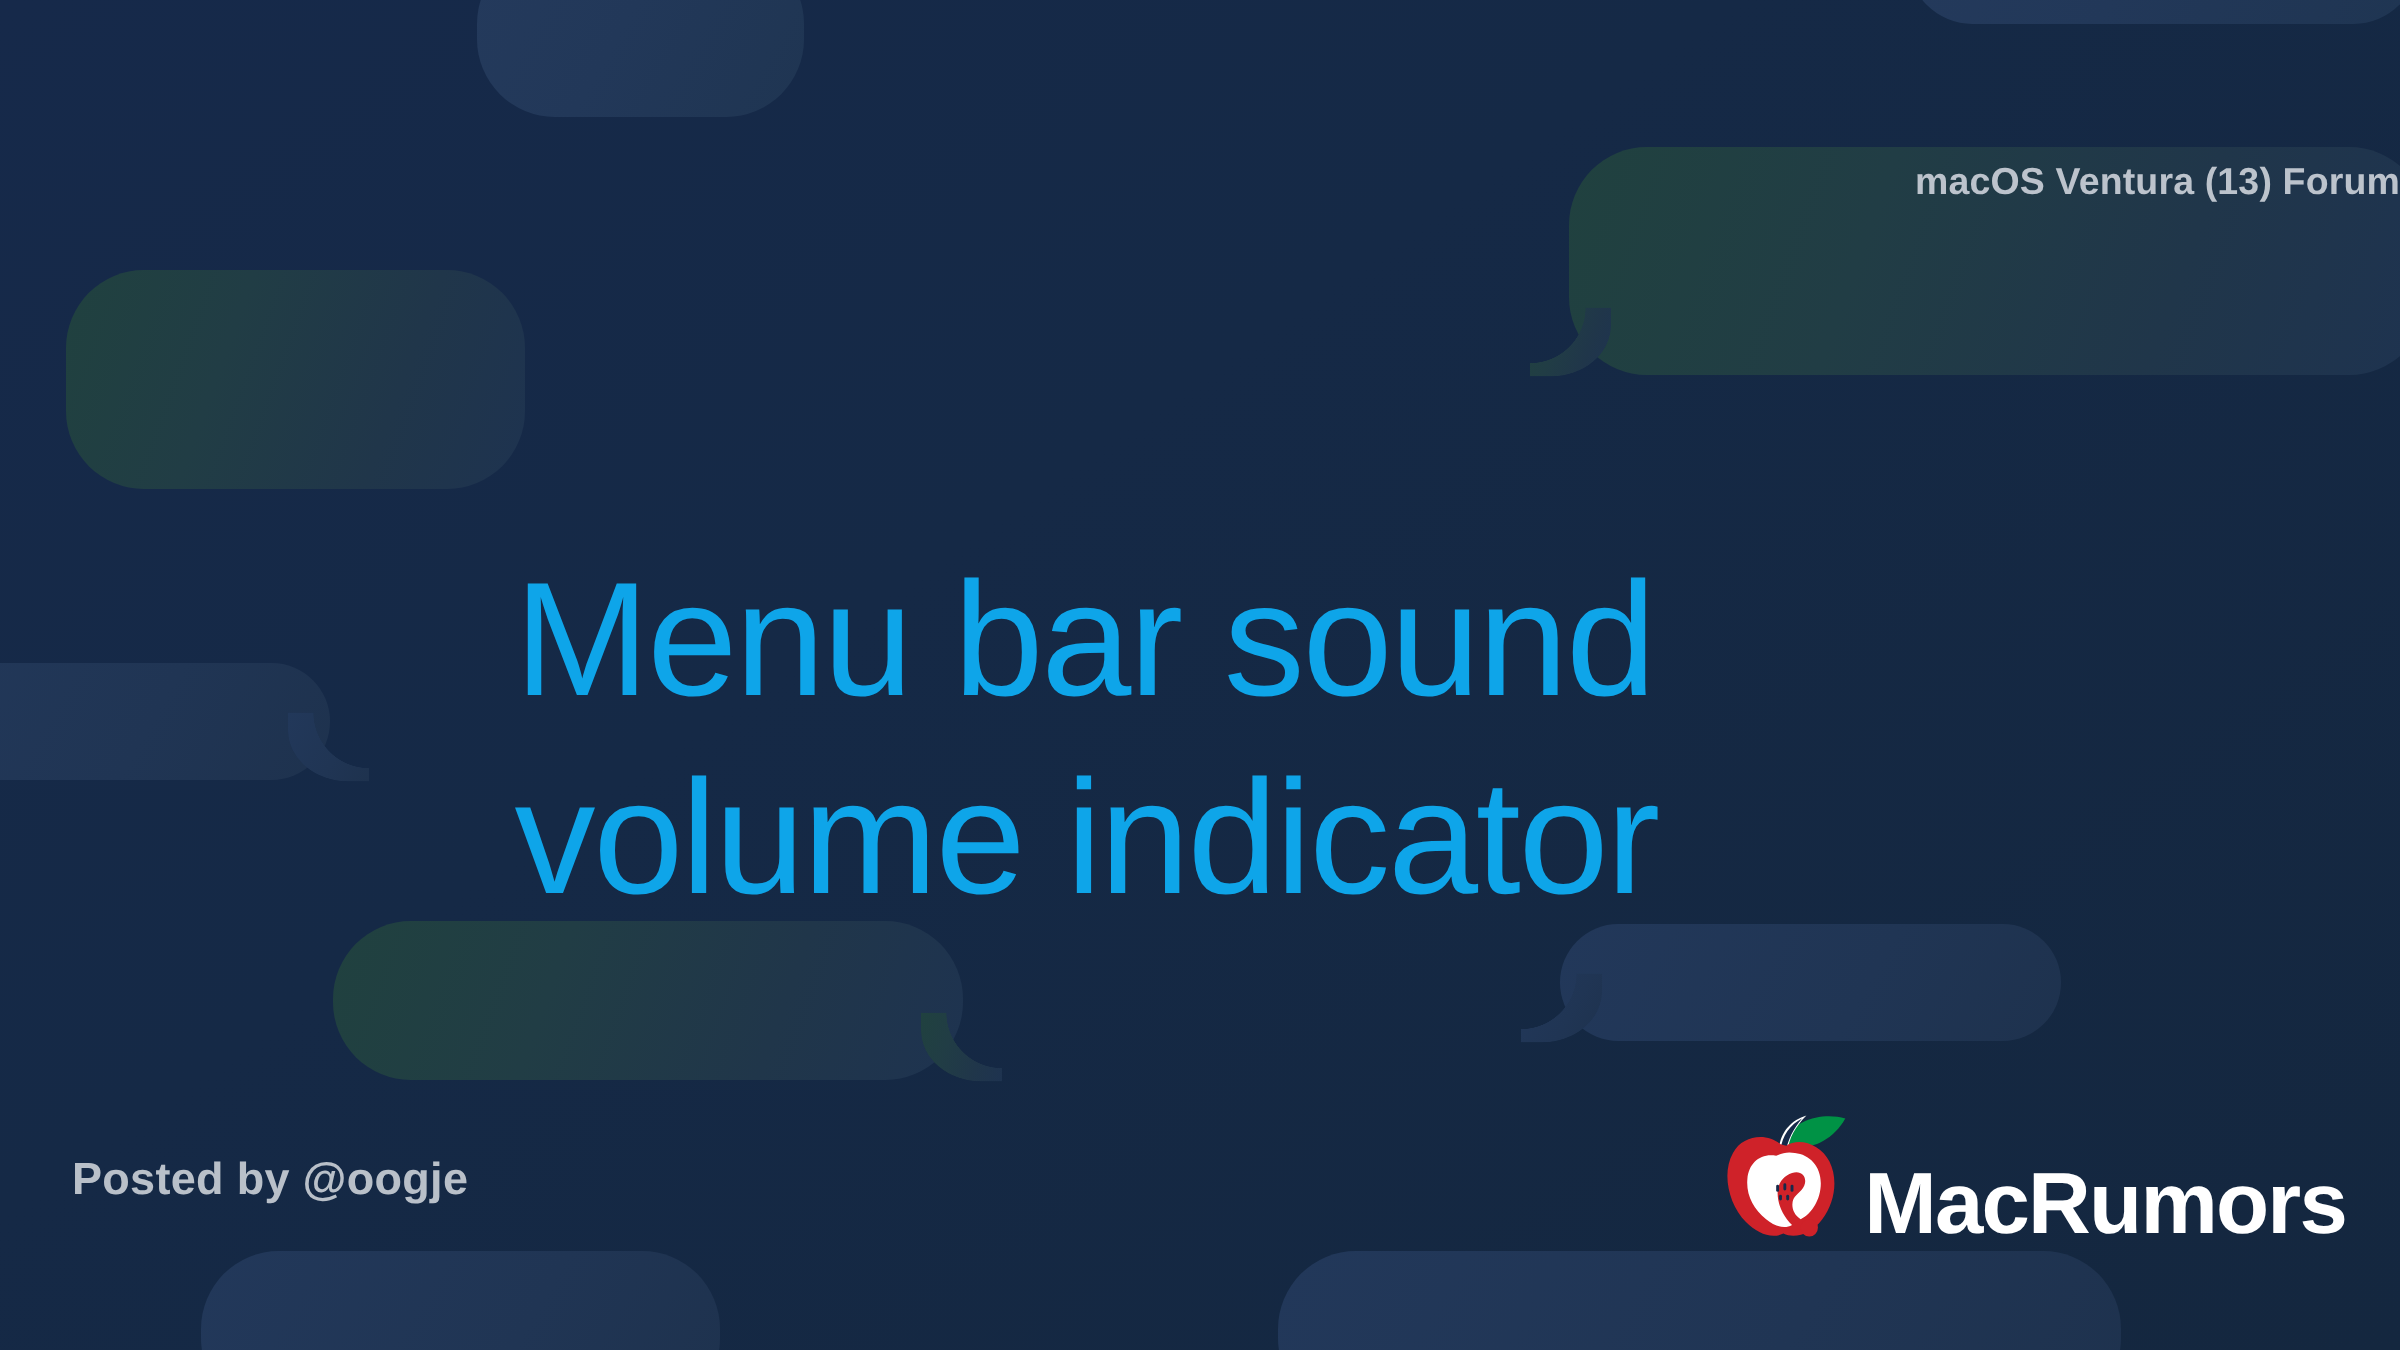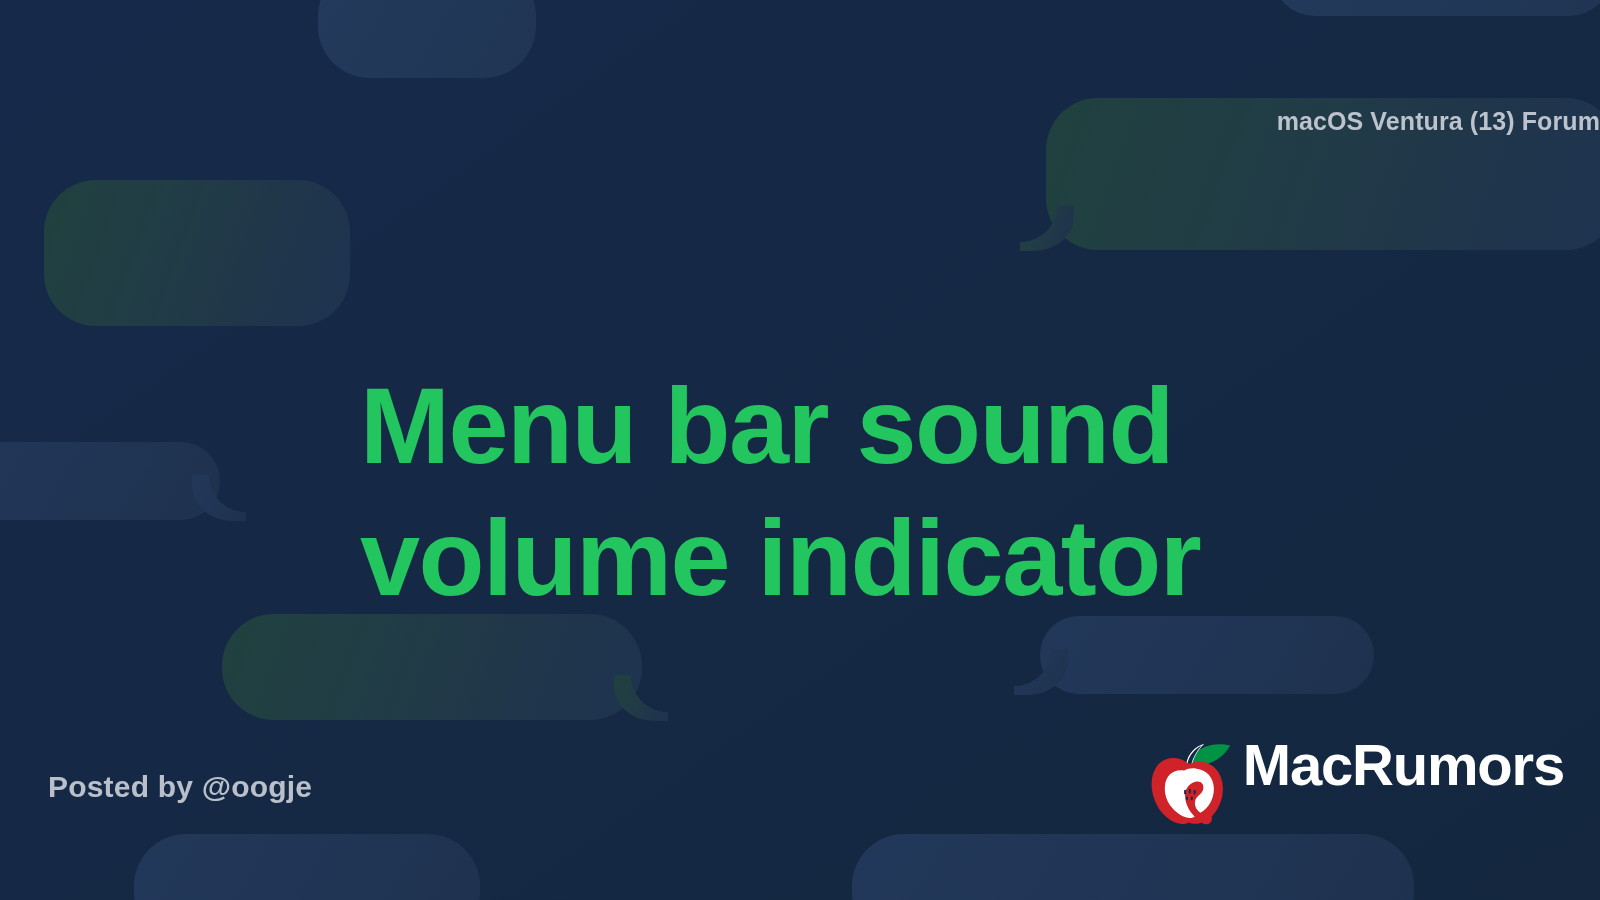--- a/index.html
+++ b/index.html
@@ -69,26 +69,26 @@
     font-size: 25px;
     font-weight: 700;
     letter-spacing: 0.1px;
     color: #bcc3cc;
     margin-top: 33px;
   }
 
   #page-title {
     position: absolute;
     top: 288px;
-    left: 360px;
+    left: 343px;
     width: 1000px;
-    color: #22c55e;
+    color: #0ea5e9;
     font-size: 108px;
     line-height: 1.22;
-    font-weight: 700;
+    font-weight: 400;
     letter-spacing: -1.5px;
   }
 
   #posted-by {
     position: absolute;
     left: 48px;
     top: 770px;
     font-size: 30px;
     font-weight: 700;
     color: #b9c0c9;
@@ -96,21 +96,21 @@
     text-align: right;
   }
 
   
   #brand {
     position: absolute;
     right: 36px;
     top: 736px;
     height: 96px;
     display: flex;
-    align-items: flex-start;
+    align-items: flex-end;
     gap: 8px;
   }
   #brand-mark { width: 96px; height: 96px; display:block; }
   #brand-word {
     color: #ffffff;
     font-size: 58px;
     font-weight: 700;
     letter-spacing: -1.2px;
     line-height: 1;
     white-space: nowrap;

